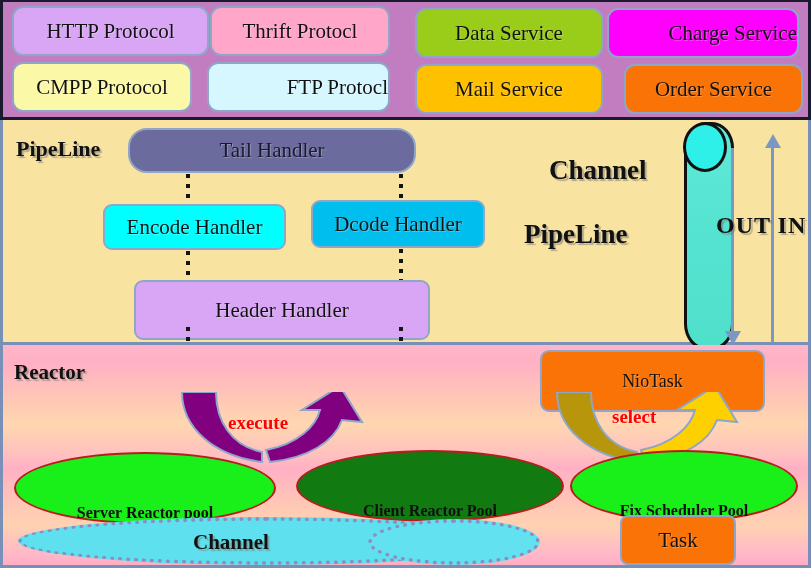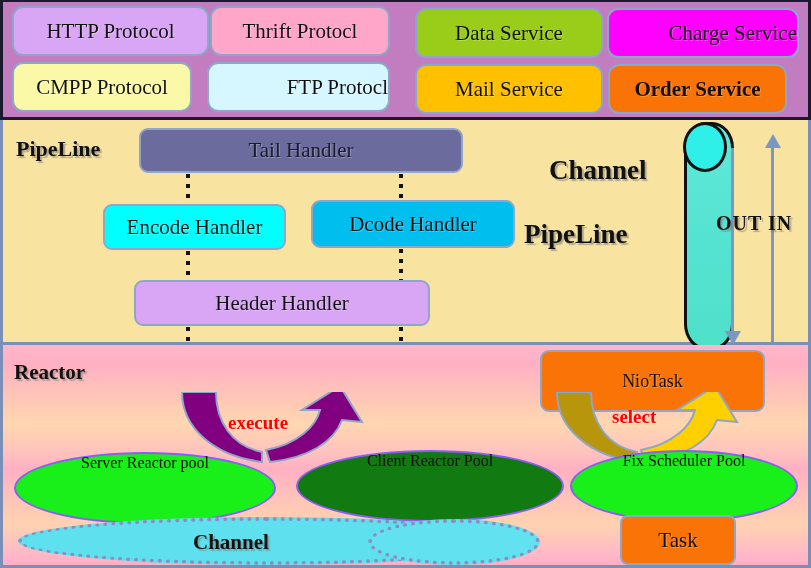--- a/index.html
+++ b/index.html
@@ -65,29 +65,29 @@
   .proto{height:50px;font-size:21px;border-radius:11px;}
 
   #c-http   {left:12px; top:6px;  width:197px; background:#d8a6f5;}
   #c-thrift {left:210px;top:6px;  width:180px; background:#ffa6c9;}
   #c-data   {left:415px;top:8px;  width:188px; background:#9acd19;}
   #c-charge {left:607px;top:8px;  width:192px; background:#ff00ff;justify-content:flex-end;}
 
   #c-cmpp   {left:12px; top:62px; width:180px; background:#fbf8a8;}
   #c-ftp    {left:207px;top:62px; width:183px; background:#d6f7ff;justify-content:flex-end;}
   #c-mail   {left:415px;top:64px; width:188px; background:#ffc000;}
-  #c-order  {left:608px;top:64px; width:179px; background:#f97306;font-weight:bold;}
+  #c-order  {left:624px;top:64px; width:179px; background:#f97306;}
 
   
   .handler{font-size:21px;}
 
-  #c-tail   {left:139px;top:128px;width:324px;height:45px;background:#6b6b9e;color:#1a1a2e;}
+  #c-tail   {left:128px;top:128px;width:288px;height:45px;background:#6b6b9e;color:#1a1a2e;border-radius:19px;}
   #c-encode {left:103px;top:204px;width:183px;height:46px;background:#00ffff;}
-  #c-dcode  {left:311px;top:200px;width:204px;height:48px;background:#00bfef;}
-  #c-header {left:134px;top:280px;width:296px;height:46px;background:#d8a6f5;}
+  #c-dcode  {left:311px;top:200px;width:174px;height:48px;background:#00bfef;}
+  #c-header {left:134px;top:280px;width:296px;height:60px;background:#d8a6f5;}
 
   
   .dots{
     position:absolute;width:4px;
     background-image:linear-gradient(to bottom,#151515 0 4px,transparent 4px 10px);
     background-size:4px 10px;
   }
   #d-l1{left:186px;top:174px;height:30px;}
   #d-r1{left:399px;top:174px;height:26px;}
   #d-l2{left:186px;top:251px;height:29px;}
@@ -120,21 +120,21 @@
   
   .sec-label{
     position:absolute;font-weight:bold;color:#111;
     text-shadow:2px 2px 1px rgba(120,120,120,.55);
     white-space:nowrap;
   }
   #lbl-pipeline{left:16px;top:136px;font-size:22px;}
   #lbl-reactor {left:14px;top:360px;font-size:21px;}
   #lbl-channel {left:549px;top:155px;font-size:27px;}
   #lbl-chpipe  {left:524px;top:219px;font-size:27px;}
-  #lbl-outin   {left:716px;top:212px;font-size:20px;letter-spacing:1px;}
+  #lbl-outin   {left:716px;top:212px;font-size:24px;letter-spacing:1px;}
 
   
   #c-niosocket{left:150px;top:351px;width:293px;height:46px;background:#128012;color:#0a0a0a;font-size:22px;}
   #c-niotask  {left:540px;top:350px;width:225px;height:62px;background:#f97306;font-size:18px;}
   #c-task     {left:620px;top:515px;width:116px;height:50px;background:#f97306;font-size:21px;border-radius:8px;}
 
   
   .arrowsvg{position:absolute;}
   #arrow-select {left:170px;top:392px;}
   #arrow-execute{left:545px;top:392px;}
@@ -142,23 +142,23 @@
   .arrow-label{
     position:absolute;color:#ff0000;font-weight:bold;font-size:19px;
     text-shadow:1px 1px 0 rgba(255,255,255,.5);white-space:nowrap;
   }
   #lbl-select {left:228px;top:412px;}
   #lbl-execute{left:612px;top:406px;}
 
   
   .pool{
     position:absolute;box-sizing:border-box;
-    display:flex;align-items:flex-start;justify-content:center;
-    border:2px solid #8b5cf6;border-radius:50%;
-    font-size:16px;color:#111;white-space:nowrap;
+    display:flex;align-items:flex-end;justify-content:center;
+    border:2px solid #b91c1c;border-radius:50%;
+    font-size:16px;color:#111;white-space:nowrap;font-weight:bold;
   }
   #p-server{left:14px; top:452px;width:262px;height:72px;background:#19ef19;}
   #p-client{left:296px;top:450px;width:268px;height:72px;background:#117a11;}
   #p-fix   {left:570px;top:450px;width:228px;height:72px;background:#19ef19;}
 
   
   .chan-ell{
     position:absolute;box-sizing:border-box;
     display:flex;align-items:center;justify-content:center;
     border:4px dotted #8a8fc0;border-radius:50%;

